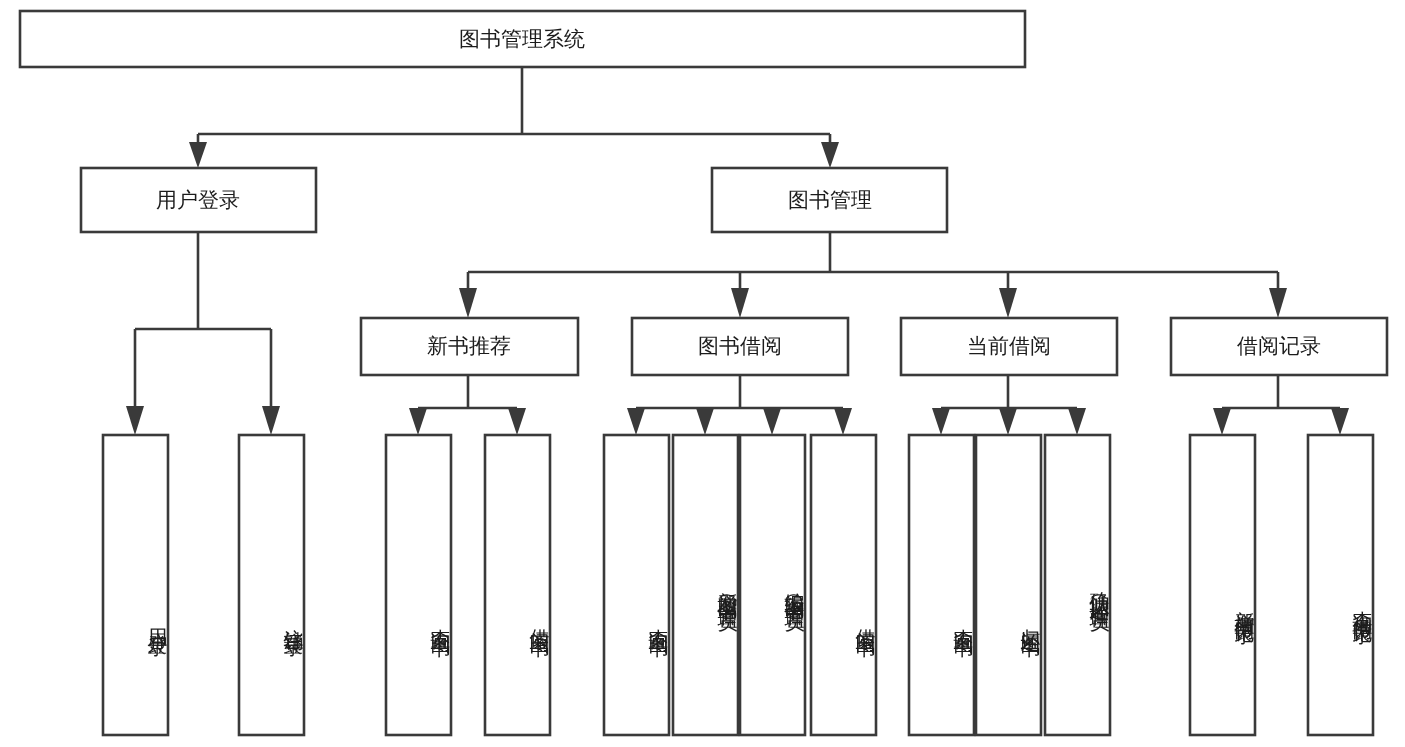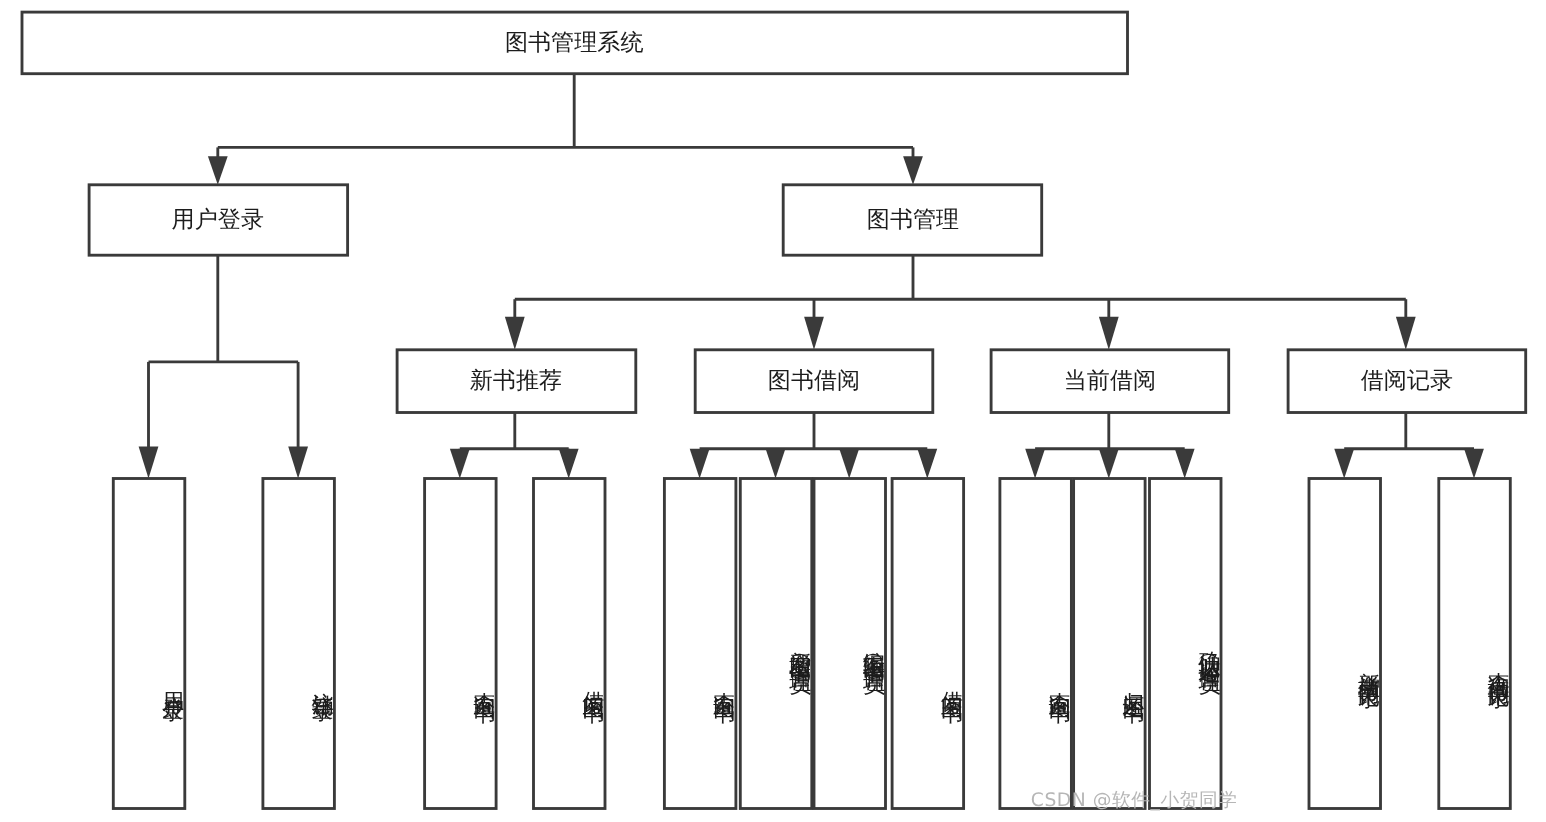--- a/index.html
+++ b/index.html
@@ -206,15 +206,14 @@
   <div class="leaf-label-wrap" style="left:604px; top:503px; width:65px; height:232px;">查询图书</div>
   <div class="leaf-label-wrap" style="left:673px; top:443px; width:65px; height:292px;">新增图书（管理员）</div>
   <div class="leaf-label-wrap" style="left:740px; top:443px; width:65px; height:292px;">编辑图书（管理员）</div>
   <div class="leaf-label-wrap" style="left:811px; top:503px; width:65px; height:232px;">借阅图书</div>
   <div class="leaf-label-wrap" style="left:909px; top:503px; width:65px; height:232px;">查询图书</div>
   <div class="leaf-label-wrap" style="left:976px; top:503px; width:65px; height:232px;">归还图书</div>
   <div class="leaf-label-wrap" style="left:1045px; top:443px; width:65px; height:292px;">确认归还（管理员）</div>
   <div class="leaf-label-wrap" style="left:1190px; top:473px; width:65px; height:262px;">新增借阅记录</div>
   <div class="leaf-label-wrap" style="left:1308px; top:473px; width:65px; height:262px;">查询借阅记录</div>
 
-  <div class="watermark">CSDN @软件_小贺同学</div>
 
 </div>
 
 </body></html>

